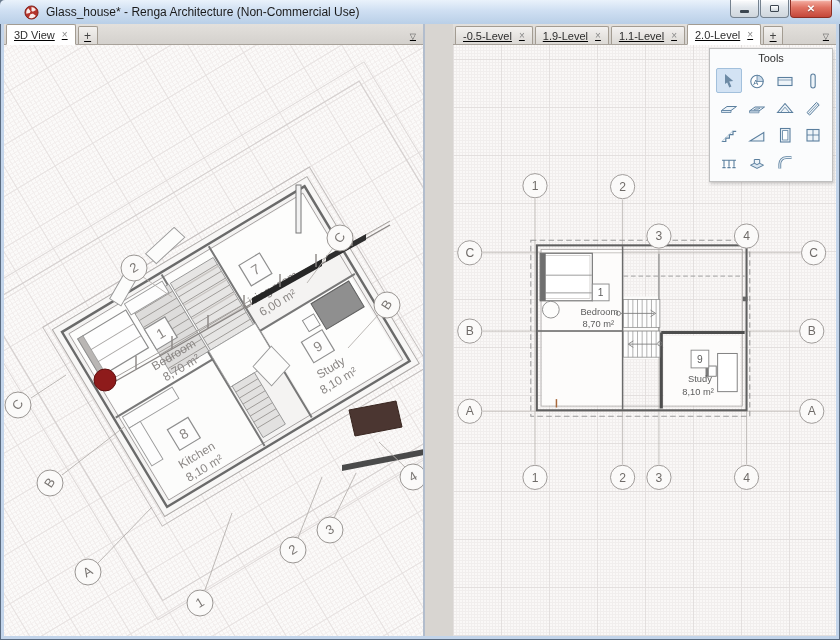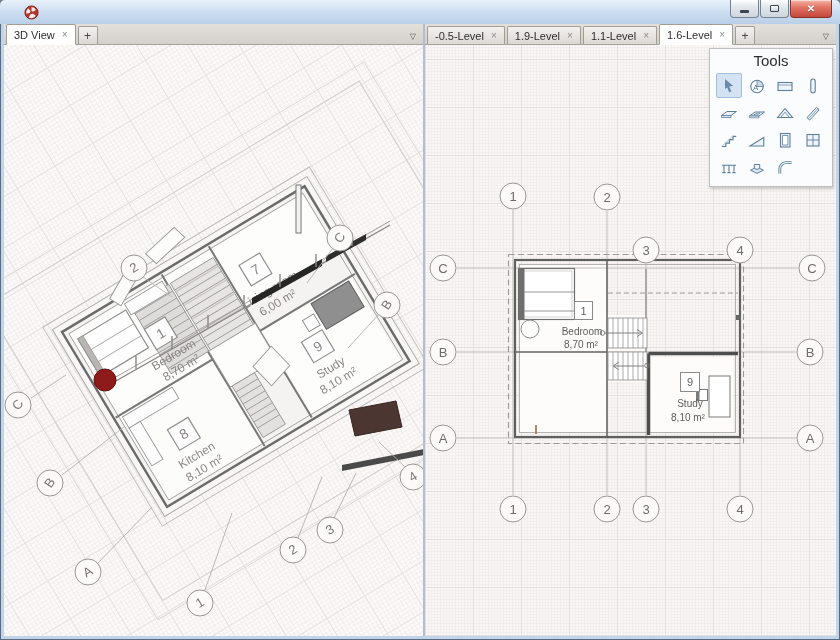--- a/index.html
+++ b/index.html
@@ -11,25 +11,25 @@
   .app-logo{margin-left:24px;width:15px;height:15px;flex:0 0 auto;}
   .title-text{margin-left:7px;font-size:12px;color:#1b1b1b;white-space:nowrap;}
   .win-controls{position:absolute;right:8px;top:0;display:flex;}
   .win-btn{height:18px;border:1px solid #75828f;border-top:none;border-radius:0 0 4px 4px;display:flex;align-items:center;justify-content:center;font-size:9px;color:#3c4650;background:linear-gradient(#fdfdfe,#dfe5eb 45%,#cfd6dd);margin-left:1px;box-shadow:0 1px 1px rgba(255,255,255,.6) inset;}
   .win-btn.min,.win-btn.max{width:29px;}
   .win-btn.close{width:42px;background:linear-gradient(#f5b1a5,#e07262 45%,#c4473a);border-color:#8c2e24;color:#fff;font-size:10px;}
   .min-glyph{display:block;width:9px;height:3px;background:#3c4650;border-radius:1px;margin-top:6px;}
   .max-glyph{display:block;width:9px;height:7px;border:1.5px solid #3c4650;border-radius:1px;background:linear-gradient(#fff,#cdd5dc);}
   .close-glyph{font-weight:bold;text-shadow:0 1px 1px rgba(0,0,0,.35);}
   
-  .content{position:absolute;top:24px;left:4px;right:4px;bottom:4px;display:flex;background:#d8d5d1;}
+  .content{position:absolute;top:24px;left:4px;right:4px;bottom:4px;display:flex;background:#d8d5d1;text-decoration:underline;}
   .pane{display:flex;flex-direction:column;min-width:0;}
   .pane.left{width:419px;flex:0 0 auto;}
   .pane-divider{width:2px;background:#b2bdcd;flex:0 0 auto;}
-  .pane.right{flex:1 1 auto;}
+  .pane.right{flex:1 1 auto;padding-left:28px;}
   
   .tabbar{height:21px;background:linear-gradient(#e3e0dc,#d4d1cd);display:flex;align-items:flex-end;border-bottom:1px solid #a8a29a;position:relative;flex:0 0 auto;}
   .tab{height:18px;display:flex;align-items:center;padding:0 7px;font-size:11px;color:#2e2e2e;background:linear-gradient(#f3f1ef,#dcd9d5);border:1px solid #a39c92;border-bottom:none;border-radius:2px 2px 0 0;margin-left:2px;white-space:nowrap;}
   .tab .tab-close{margin-left:7px;color:#8a8a8a;font-size:10px;line-height:1;}
   .tab.active{height:21px;background:#fff;margin-bottom:-1px;border-bottom:1px solid #fff;z-index:2;}
   .tab.addtab{width:20px;justify-content:center;padding:0;font-size:12px;color:#444;}
   .tab-dropdown{margin-left:auto;padding:0 7px 3px 0;font-size:8px;color:#555;}
   
   .viewport{position:relative;flex:1 1 auto;overflow:hidden;background:#fbfaf9;}
   .grid2d{position:absolute;inset:0;background-color:#faf8f7;background-image:
@@ -39,38 +39,39 @@
     repeating-linear-gradient(90deg,#f1eeed 0,#f1eeed 1px,transparent 1px,transparent 3px);}
   .grid3d{position:absolute;left:-45%;top:-45%;width:190%;height:190%;transform:rotate(-31deg);background-color:#fbfaf9;background-image:
     repeating-linear-gradient(0deg,#e7e2e1 0,#e7e2e1 1px,transparent 1px,transparent 44px),
     repeating-linear-gradient(90deg,#e7e2e1 0,#e7e2e1 1px,transparent 1px,transparent 44px),
     repeating-linear-gradient(0deg,#f3efee 0,#f3efee 1px,transparent 1px,transparent 4px),
     repeating-linear-gradient(90deg,#f3efee 0,#f3efee 1px,transparent 1px,transparent 4px);}
   .canvas-svg{position:absolute;inset:0;}
   svg text{font-family:"Liberation Sans",sans-serif;}
   
   .tools-palette{position:absolute;top:3px;right:3px;width:124px;background:#fbfcfd;border:1px solid #bfbfbf;box-shadow:1px 2px 3px rgba(0,0,0,.18);z-index:5;}
-  .tools-title{text-align:center;font-size:15px;color:#2e2e2e;padding:3px 0 2px;}
+  .tools-title{text-align:center;font-size:11px;color:#2e2e2e;padding:3px 0 2px;}
   .tools-grid{display:grid;grid-template-columns:repeat(4,1fr);gap:2px;padding:2px 6px 7px;}
   .tool-cell{width:26px;height:25px;display:flex;align-items:center;justify-content:center;border:1px solid transparent;border-radius:2px;}
   .tool-cell.selected{background:#d3e3f4;border-color:#a2c0dc;}
 </style>
 </head>
 <body>
 
 <div class="window">
 
   <div class="titlebar">
     <svg class="app-logo" viewBox="0 0 16 16">
       <circle cx="8" cy="8" r="7" fill="#b5342c" stroke="#7e1f19" stroke-width="1"></circle>
       <path d="M8,8 L8,2.2 A5.8,5.8 0 0 1 12.8,5.2 Z" fill="#fff" opacity=".9"></path>
       <path d="M8,8 L12.6,11.4 A5.8,5.8 0 0 1 5,13.4 Z" fill="#fff" opacity=".9"></path>
       <path d="M8,8 L2.6,9.4 A5.8,5.8 0 0 1 4.6,3.4 Z" fill="#fff" opacity=".9"></path>
       <circle cx="8" cy="8" r="1.6" fill="#b5342c"></circle>
     </svg>
+    <span class="title-text">Glass_house* - Renga Architecture (Non-Commercial Use)</span>
     <div class="win-controls">
       <div class="win-btn min">
           <span class="min-glyph"></span>
         </div>
       <div class="win-btn max">
           <span class="max-glyph"></span>
         </div>
       <div class="win-btn close">
           <span class="close-glyph">✕</span>
         </div>
@@ -232,21 +233,21 @@
         </div>
         <div class="tab">
           <span>1.9-Level</span>
           <span class="tab-close">×</span>
         </div>
         <div class="tab">
           <span>1.1-Level</span>
           <span class="tab-close">×</span>
         </div>
         <div class="tab active">
-          <span>1.6-Level</span>
+          <span>2.0-Level</span>
           <span class="tab-close">×</span>
         </div>
         <div class="tab addtab">
             <span>+</span>
           </div>
         <div class="tab-dropdown"><span>▽</span></div>
       </div>
       <div class="viewport">
         <div class="grid2d"></div>
         <svg class="canvas-svg" viewBox="0 0 411 591">

